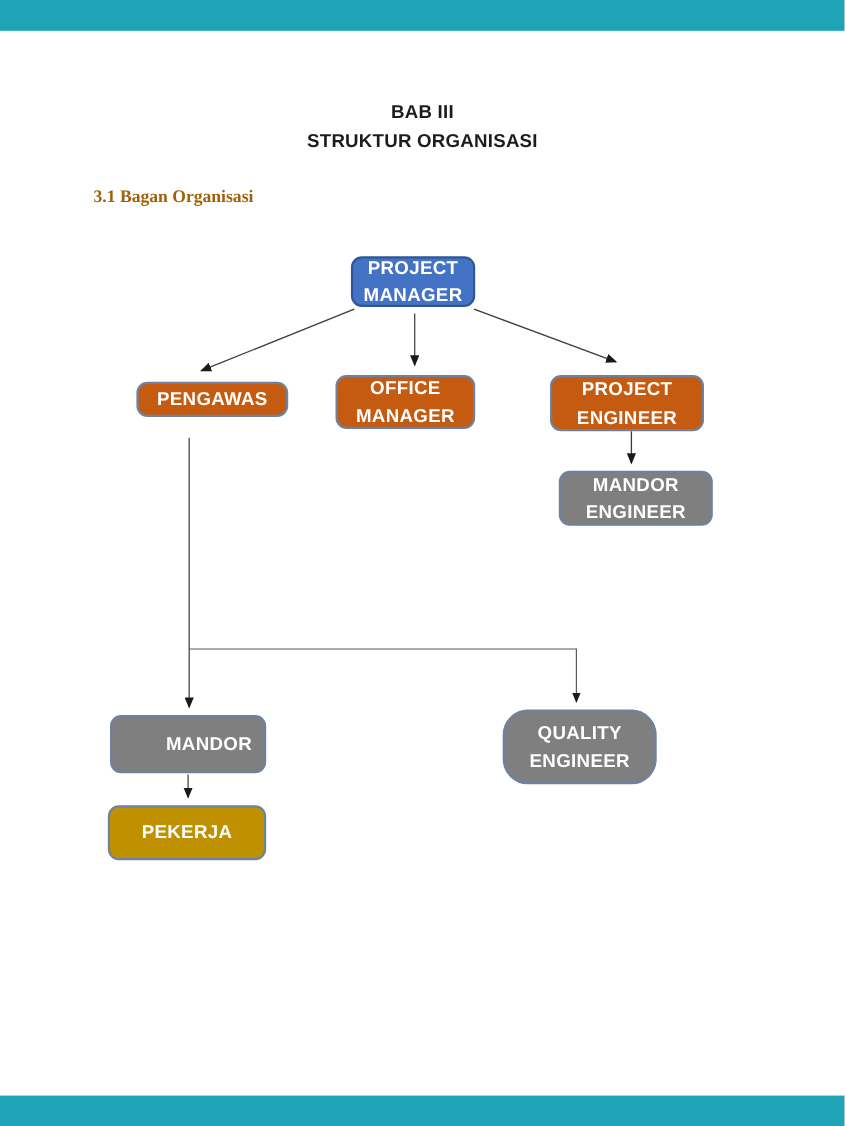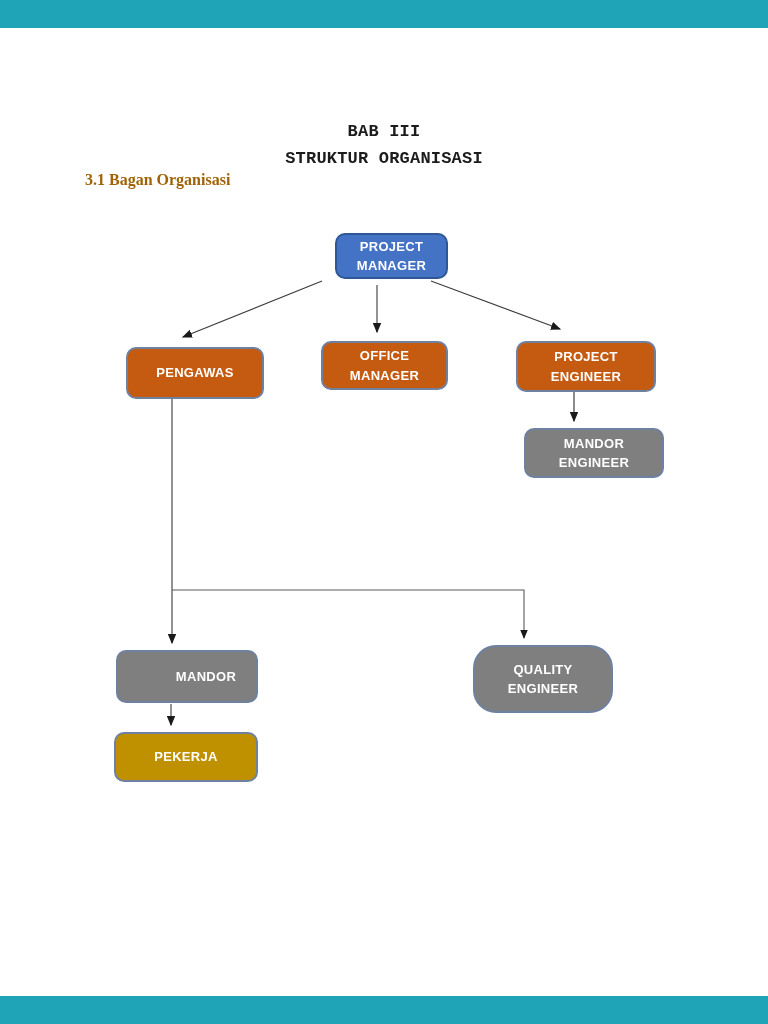--- a/index.html
+++ b/index.html
@@ -12,40 +12,39 @@
   }
   .viewer-bar{
     position:absolute;left:0;width:768px;height:28px;
     background:#1fa3b7;
   }
   .viewer-bar.top{top:0;}
   .viewer-bar.bottom{bottom:0;}
   .doc-heading{
     position:absolute;left:0;width:768px;
     text-align:center;
-    font-family:Liberation Mono, monospace;
+    font-family:Liberation Sans, sans-serif;
     font-weight:bold;font-size:17px;color:#1c1c1c;
     letter-spacing:.2px;
-    margin-top:30px;
   }
   .section-heading{
     position:absolute;left:85px;top:171px;
     font-family:"Liberation Serif",serif;
     font-weight:bold;font-size:16px;color:#a16207;
   }
   svg.connectors{position:absolute;left:0;top:0;}
   .node{
     position:absolute;
     border-radius:10px;
     box-sizing:border-box;
     display:flex;align-items:center;justify-content:center;
     text-align:center;
     color:#ffffff;
-    font-weight:bold;font-size:13px;letter-spacing:.3px;
-    padding:0 10px;line-height:1.5;margin-left:16px;
+    font-weight:bold;font-size:17px;letter-spacing:.3px;
+    padding:0 10px;line-height:1.5;
   }
   .node--blue  {background:#4472c4;border:2px solid #2f5797;}
   .node--orange{background:#c55a11;border:2px solid #6e81a0;}
   .node--gray  {background:#7f7f7f;border:2px solid #6e81a0;}
   .node--gold  {background:#bf9000;border:2px solid #6e81a0;}
 </style>
 </head>
 <body>
 
 <div id="page">
@@ -69,21 +68,21 @@
     <line x1="377" y1="285" x2="377" y2="332" stroke="#4a4a4a" stroke-width="1.2" marker-end="url(#arrow)"></line>
     <line x1="431" y1="281" x2="560" y2="329" stroke="#3d3d3d" stroke-width="1.2" marker-end="url(#arrow)"></line>
     <line x1="574" y1="392" x2="574" y2="421" stroke="#3d3d3d" stroke-width="1.2" marker-end="url(#arrow)"></line>
     <line x1="172" y1="398" x2="172" y2="643" stroke="#4a4a4a" stroke-width="1.2" marker-end="url(#arrow)"></line>
     <polyline points="172,590 524,590 524,638" fill="none" stroke="#5a5a5a" stroke-width="1.1" marker-end="url(#arrow)"></polyline>
     <line x1="171" y1="704" x2="171" y2="725" stroke="#4a4a4a" stroke-width="1.2" marker-end="url(#arrow)"></line>
   </svg>
 
   <div class="node node--blue" style="left:319px;top:233px;width:113px;height:46px;">PROJECT MANAGER</div>
 
-  <div class="node node--orange" style="left:110px;top:347px;width:138px;height:52px;">PENGAWAS</div>
+  <div class="node node--orange" style="left:124px;top:347px;width:138px;height:32px;">PENGAWAS</div>
 
   <div class="node node--orange" style="left:305px;top:341px;width:127px;height:49px;">OFFICE MANAGER</div>
 
   <div class="node node--orange" style="left:500px;top:341px;width:140px;height:51px;">PROJECT ENGINEER</div>
 
   <div class="node node--gray" style="left:508px;top:428px;width:140px;height:50px;">MANDOR ENGINEER</div>
 
   <div class="node node--gray" style="left:100px;top:650px;width:142px;height:53px;padding-left:48px;">MANDOR</div>
 
   <div class="node node--gray" style="left:457px;top:645px;width:140px;height:68px;border-radius:23px;">QUALITY ENGINEER</div>

